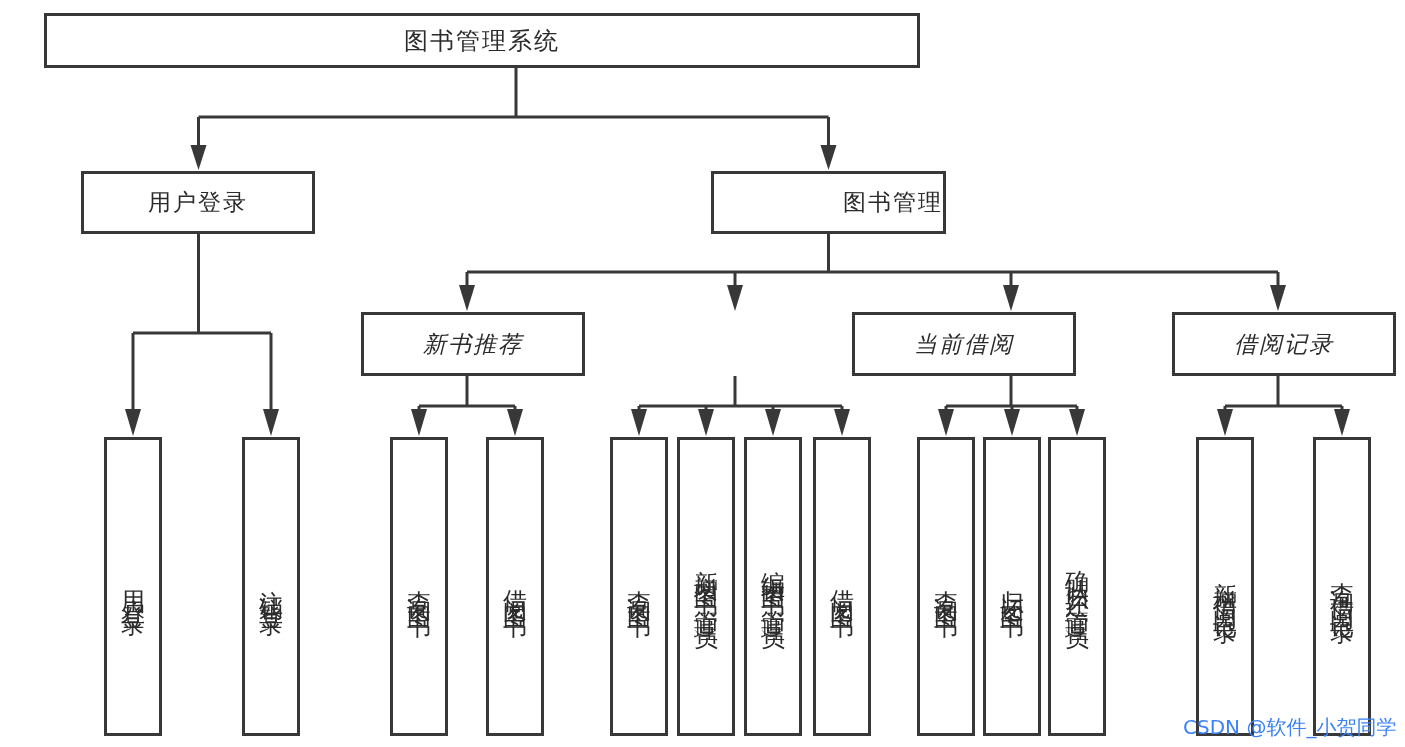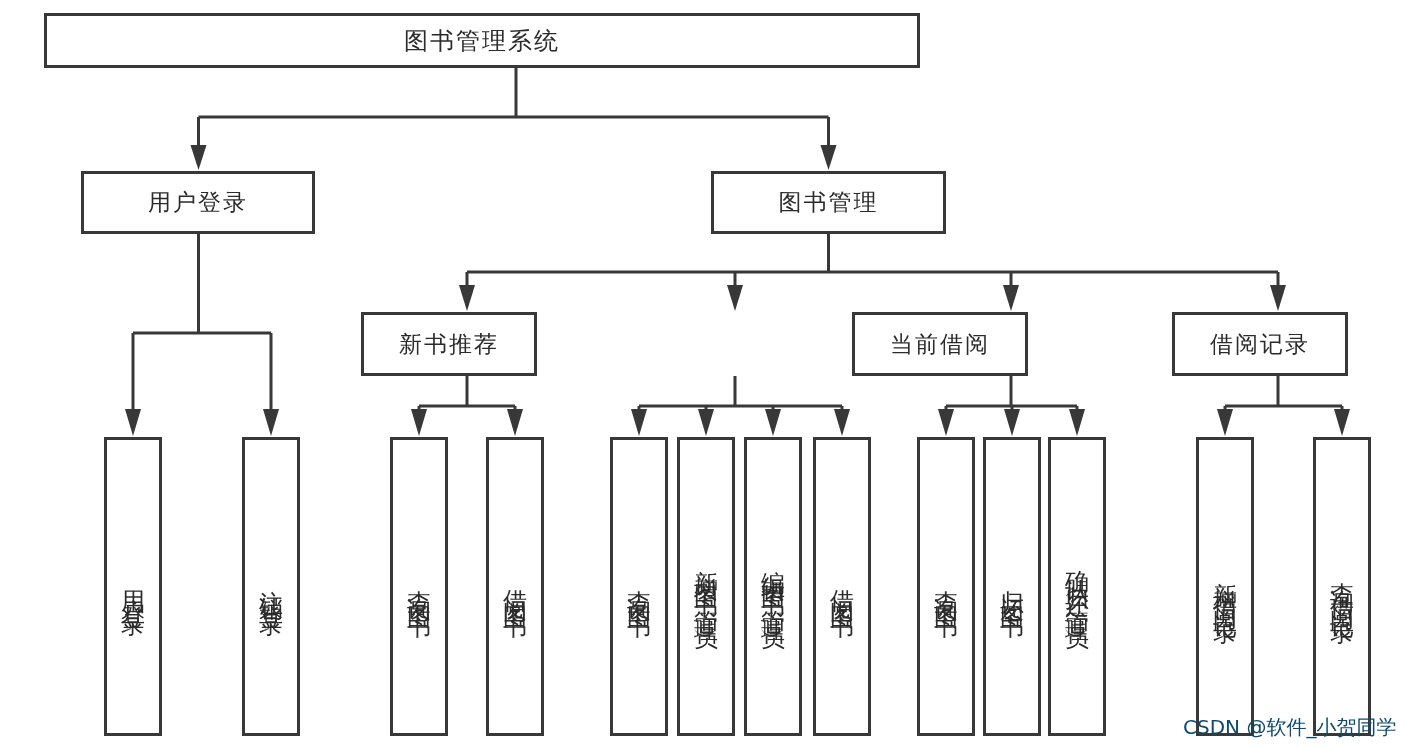--- a/index.html
+++ b/index.html
@@ -34,40 +34,40 @@
     writing-mode: vertical-rl;
     text-orientation: mixed;
     font-size: 24px;
     letter-spacing: 8px;
     line-height: 1;
   }
   .leaf .vlabel { white-space: nowrap; }
   
   .b-root { left: 12px;  top: 13px;  width: 876px; height: 55px; margin-left: 32px; }
   .b-l2a  { left: 81px;  top: 171px; width: 234px;  height: 63px; }
-  .b-l2b  { left: 711px; top: 171px; width: 235px;  height: 63px; }
-  .b-l3   { top: 312px; height: 64px; width: 176px; }
+  .b-l2b  { left: 711px; top: 171px; width: 235px;  height: 63px; justify-content: flex-end; }
+  .b-l3   { top: 312px; height: 64px; width: 224px; font-style: italic; }
   .b-l3-1 { left: 361px; }
   .b-l3-2 { left: 629px; }
   .b-l3-3 { left: 852px; }
   .b-l3-4 { left: 1172px; }
   .b-leaf { top: 437px; height: 299px; width: 58px; }
   .x-u1 { left: 104px; }  .x-u2 { left: 242px; }
   .x-n1 { left: 390px; }  .x-n2 { left: 486px; }
   .x-b1 { left: 610px; }  .x-b2 { left: 677px; }
   .x-b3 { left: 744px; }  .x-b4 { left: 813px; }
   .x-c1 { left: 917px; }  .x-c2 { left: 983px; }
   .x-c3 { left: 1048px; }
   .x-r1 { left: 1196px; } .x-r2 { left: 1313px; }
   #watermark {
     position: absolute;
     left: 1183px;
     top: 714px;
     font-size: 20px;
-    color: #0c4a6e;
+    color: #3b82f6;
     white-space: nowrap;
     z-index: 5;
   }
 </style>
 </head>
 <body>
 
 <div id="canvas">
 
   <svg id="wires" viewBox="0 0 1405 747" xmlns="http://www.w3.org/2000/svg">

